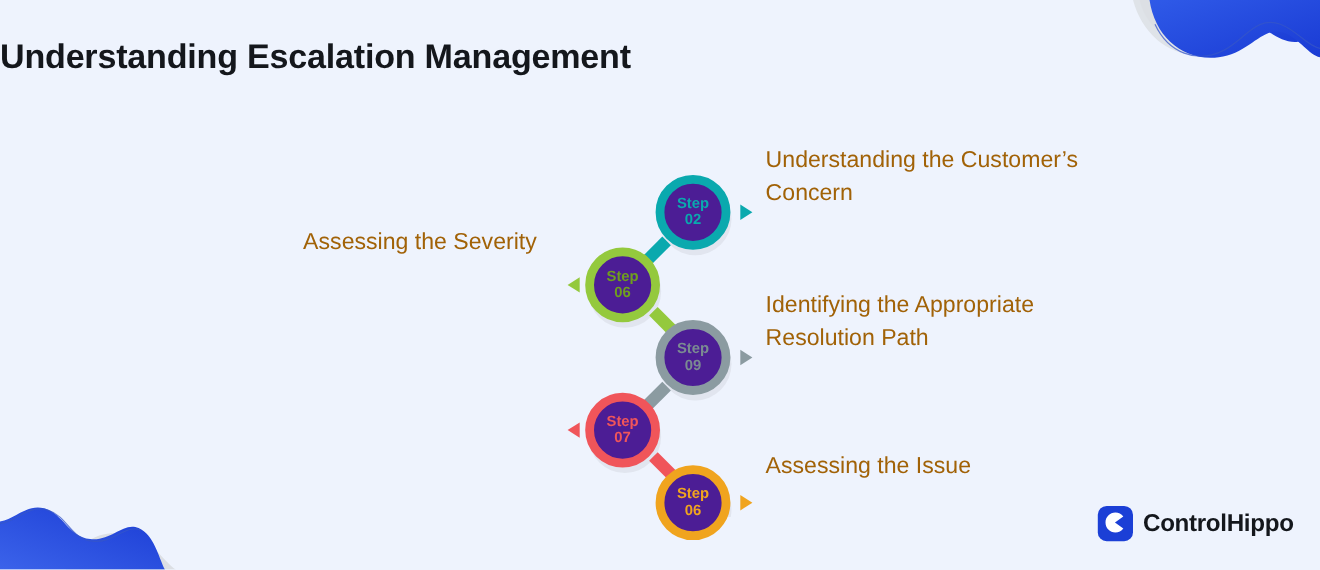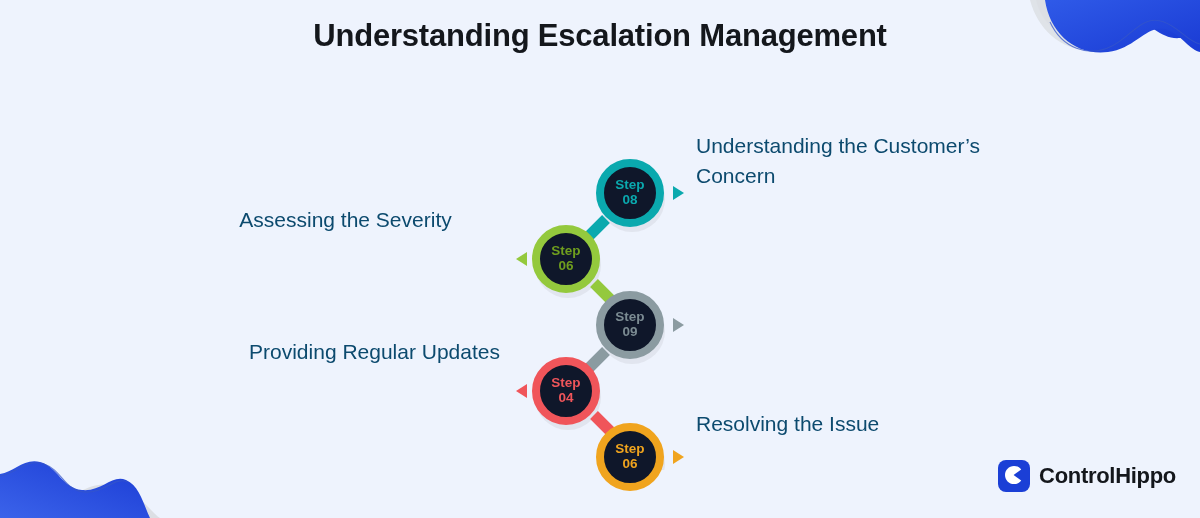--- a/index.html
+++ b/index.html
@@ -26,24 +26,23 @@
   .deco {
     position: absolute;
     pointer-events: none;
   }
   .deco-tr { top: 0; right: 0; width: 210px; height: 90px; }
   .deco-bl { bottom: 0; left: 0; width: 210px; height: 90px; }
 
   
   .title {
     position: absolute;
-    top: 18px;
+    top: 34px;
     left: 0;
     width: 1200px;
-    text-align: center;
     font-size: 31px;
     font-weight: bold;
     color: #14171c;
     letter-spacing: -0.2px;
   }
 
   
   #flow {
     position: absolute;
     top: 100px;
@@ -60,21 +59,21 @@
 
   
   .node {
     position: absolute;
     width: 68px;
     height: 68px;
     border-radius: 50%;
     box-sizing: border-box;
     border-width: 8px;
     border-style: solid;
-    background: #0f172a;
+    background: #4c1d95;
     display: flex;
     flex-direction: column;
     align-items: center;
     justify-content: center;
     line-height: 1.08;
     font-size: 13.5px;
     font-weight: bold;
     z-index: 4;
   }
   .node .s-word { display: block; }
@@ -97,21 +96,21 @@
     border-top: 7px solid transparent;
     border-bottom: 7px solid transparent;
     border-right-width: 11px;
     border-right-style: solid;
   }
 
   
   .label {
     position: absolute;
     font-size: 21px;
-    color: #0c4a6e;
+    color: #a16207;
     line-height: 1.42;
     z-index: 3;
   }
   .label.right-side { text-align: left; }
   .label.left-side  { text-align: right; }
 
   
   #logo {
     position: absolute;
     right: 24px;
@@ -189,51 +188,51 @@
 
       <line x1="606" y1="251" x2="588" y2="269" stroke="#8b9ba1" stroke-width="11" stroke-linecap="butt"></line>
       <line x1="590" y1="267" x2="572" y2="285" stroke="#f0555a" stroke-width="11" stroke-linecap="butt"></line>
 
       <line x1="594" y1="315" x2="612" y2="333" stroke="#f0555a" stroke-width="11" stroke-linecap="butt"></line>
       <line x1="610" y1="331" x2="628" y2="349" stroke="#f0a41e" stroke-width="11" stroke-linecap="butt"></line>
     </svg>
 
     <div class="node" style="left:596px; top:59px; border-color:#0aa9ae; color:#0aa9ae;">
       <span class="s-word">Step</span>
-      <span class="s-num">08</span>
+      <span class="s-num">02</span>
     </div>
     <div class="arrow right" style="left:673px; top:86px; border-left-color:#0aa9ae;"></div>
     <div class="label right-side" style="left:696px; top:31px; width:330px;">Understanding the Customer’s Concern</div>
 
     <div class="node" style="left:532px; top:125px; border-color:#94c93d; color:#6f9e1e;">
       <span class="s-word">Step</span>
       <span class="s-num">06</span>
     </div>
     <div class="arrow left" style="left:516px; top:152px; border-right-color:#94c93d;"></div>
-    <div class="label left-side" style="left:183px; top:105px; width:325px;text-align:center;">Assessing the Severity</div>
+    <div class="label left-side" style="left:163px; top:105px; width:325px;">Assessing the Severity</div>
 
     <div class="node" style="left:596px; top:191px; border-color:#8b9ba1; color:#7b8b92;">
       <span class="s-word">Step</span>
       <span class="s-num">09</span>
     </div>
     <div class="arrow right" style="left:673px; top:218px; border-left-color:#8b9ba1;"></div>
+    <div class="label right-side" style="left:696px; top:163px; width:340px;">Identifying the Appropriate Resolution Path</div>
 
     <div class="node" style="left:532px; top:257px; border-color:#f0555a; color:#f0555a;">
       <span class="s-word">Step</span>
-      <span class="s-num">04</span>
+      <span class="s-num">07</span>
     </div>
     <div class="arrow left" style="left:516px; top:284px; border-right-color:#f0555a;"></div>
-    <div class="label left-side" style="left:135px; top:237px; width:365px;">Providing Regular Updates</div>
 
     <div class="node" style="left:596px; top:323px; border-color:#f0a41e; color:#f0a41e;">
       <span class="s-word">Step</span>
       <span class="s-num">06</span>
     </div>
     <div class="arrow right" style="left:673px; top:350px; border-left-color:#f0a41e;"></div>
-    <div class="label right-side" style="left:696px; top:309px; width:330px;">Resolving the Issue</div>
+    <div class="label right-side" style="left:696px; top:309px; width:330px;">Assessing the Issue</div>
 
   </div>
 
   <div id="logo">
     <span class="mark">
       <svg width="22" height="22" viewBox="0 0 22 22">
         <path d="M18.2,4.6 C16.5,2.2 13.9,0.9 11,0.9 C5.9,0.9 2,4.9 2,10 C2,15.1 5.9,19.1 11,19.1 C13.9,19.1 16.5,17.8 18.2,15.4 L10.6,10 Z" fill="#ffffff"></path>
       </svg>
     </span>
     <span class="wordmark">ControlHippo</span>

